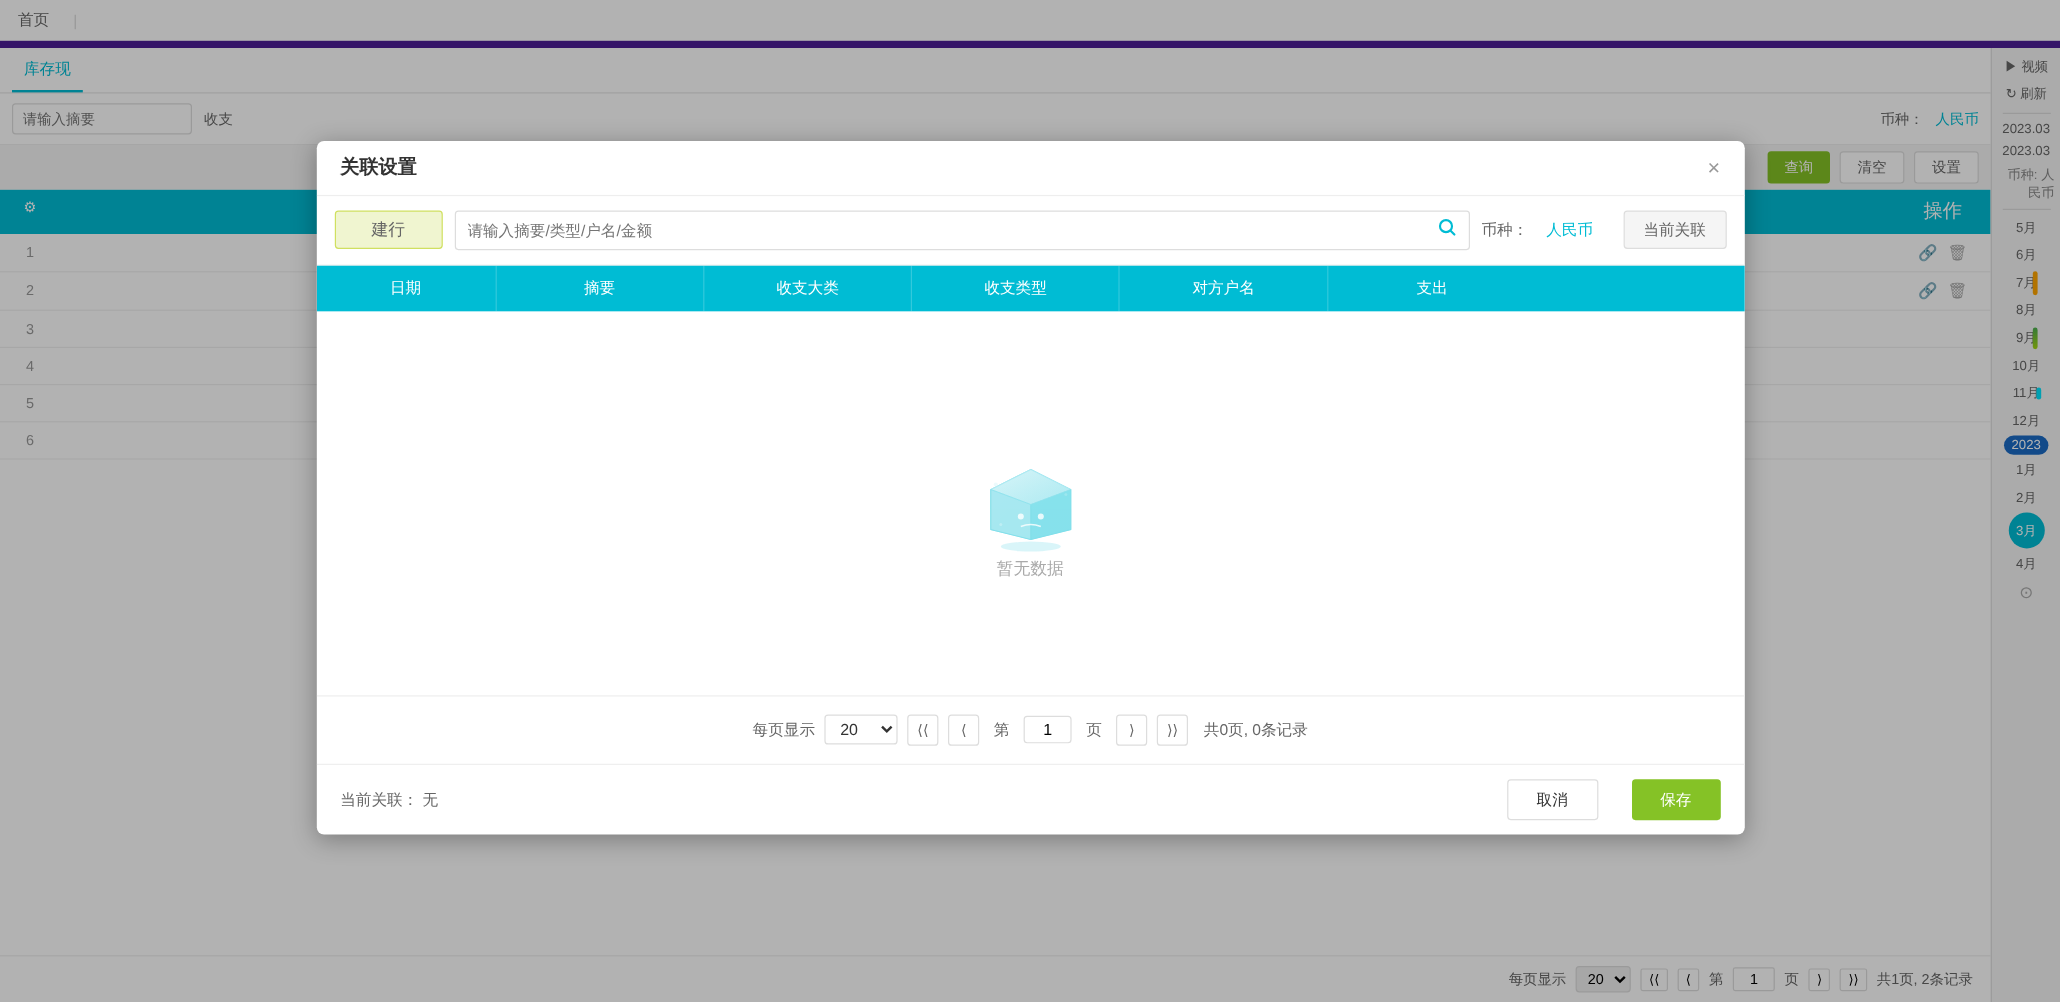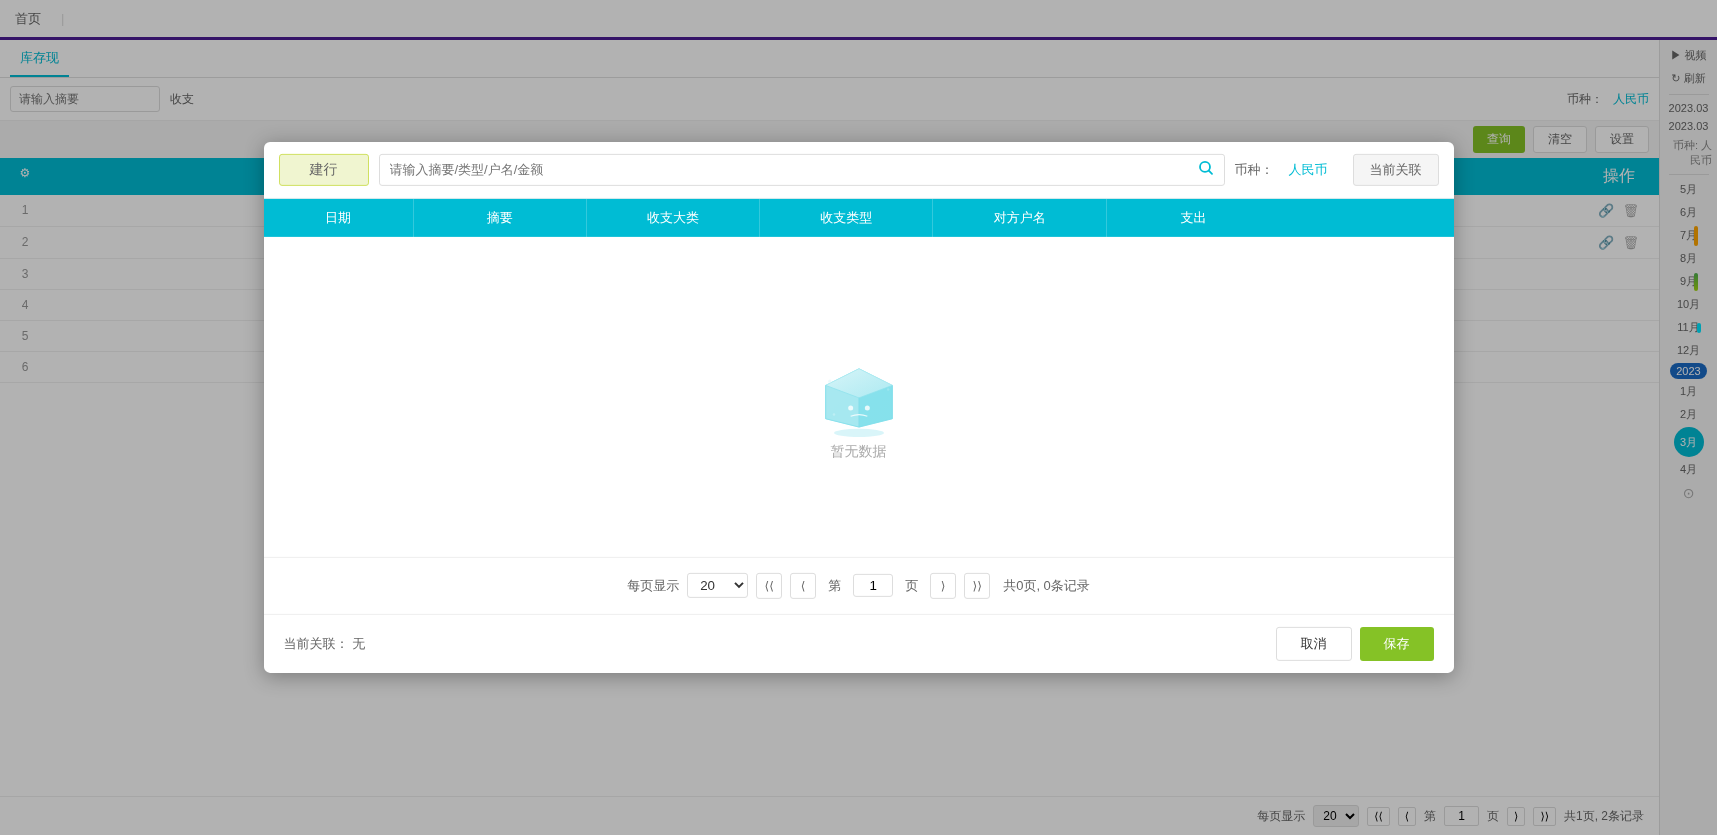--- a/index.html
+++ b/index.html
@@ -231,21 +231,21 @@
       padding: 12px 20px;
       border-top: 1px solid #eee;
     }
 
     .current-link-info {
       color: #666;
     }
 
     .footer-btns {
       display: flex;
-      gap: 8px;
+      gap: 28px;
     }
 
     .cancel-btn {
       padding: 7px 24px;
       border: 1px solid #ddd;
       background: #fff;
       border-radius: 3px;
       cursor: pointer;
       color: #333;
       font-size: 13px;
@@ -260,21 +260,21 @@
       color: #fff;
       font-size: 13px;
     }
 
     
     .bg-top-bar {
       display: flex;
       align-items: center;
       height: 40px;
       background: #fff;
-      border-bottom: 3px solid #4c1d95;
+      border-bottom: 6px solid #4c1d95;
       padding: 0 15px;
       gap: 20px;
     }
 
     
     .ice-cube-svg {
       width: 100px;
       height: 90px;
     }
   </style>
@@ -446,20 +446,24 @@
       <div style="font-size:11px; color:#666; padding:3px; text-align:center; cursor:pointer;">4月</div>
       <div style="font-size:14px; color:#aaa; padding:3px; text-align:center; cursor:pointer;">⊙</div>
     </div>
   </div>
 </div>
 
 <div class="overlay"></div>
 
 <div class="dialog">
 
+  <div class="dialog-header">
+    <span class="dialog-title">关联设置</span>
+    <button class="dialog-close">×</button>
+  </div>
 
   <div class="dialog-body">
 
     <div class="search-bar">
       <div class="bank-tag">建行</div>
       <div class="search-input-wrap">
         <input class="search-input" placeholder="请输入摘要/类型/户名/金额" style="">
         <button class="search-icon-btn">
           <svg width="16" height="16" viewBox="0 0 16 16" fill="none" xmlns="http://www.w3.org/2000/svg">
             <circle cx="7" cy="7" r="5" stroke="#00bcd4" stroke-width="1.8"></circle>

